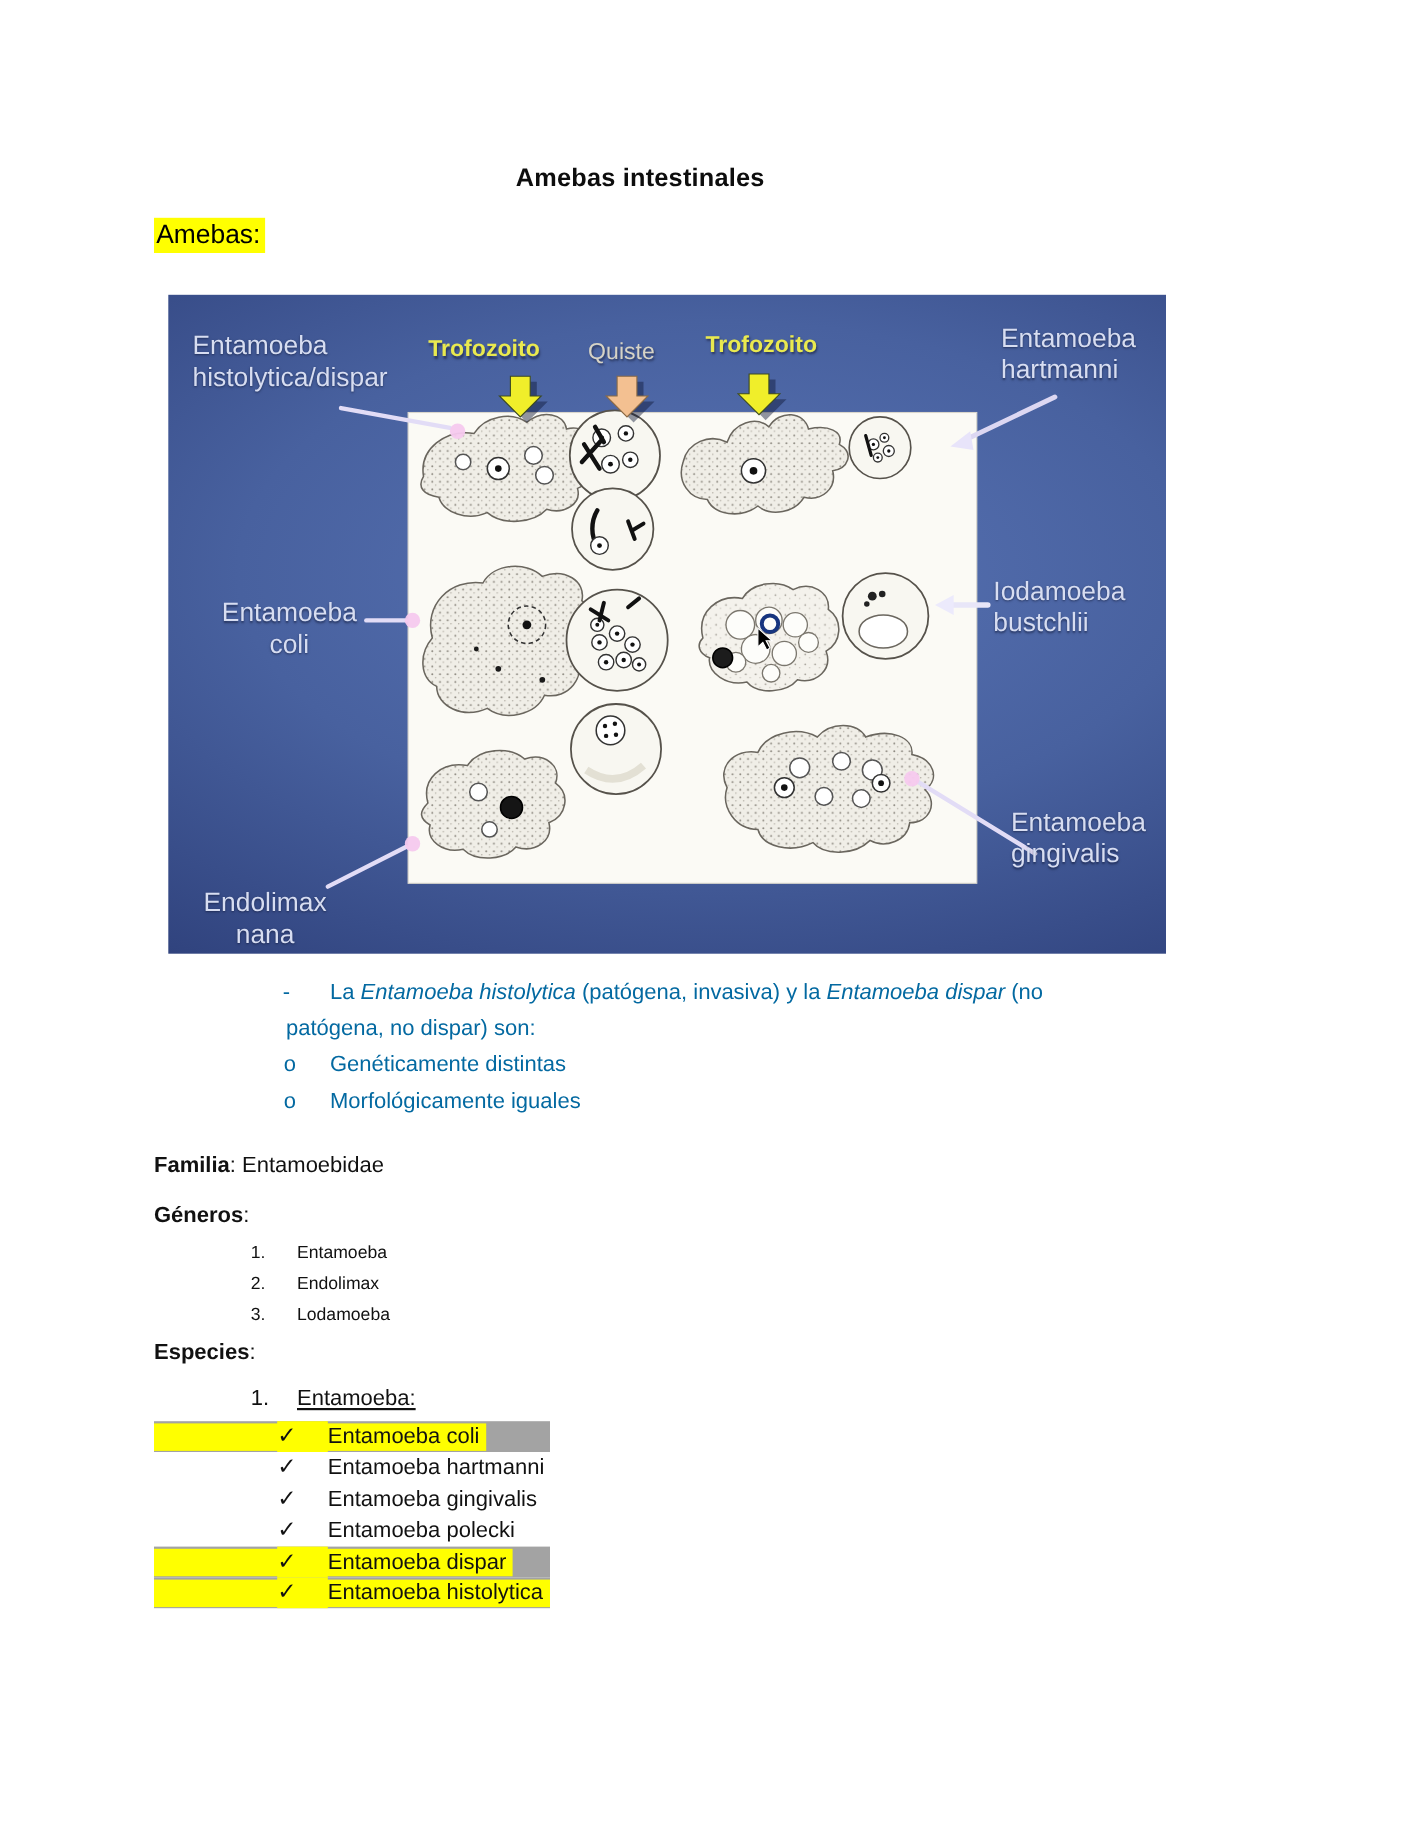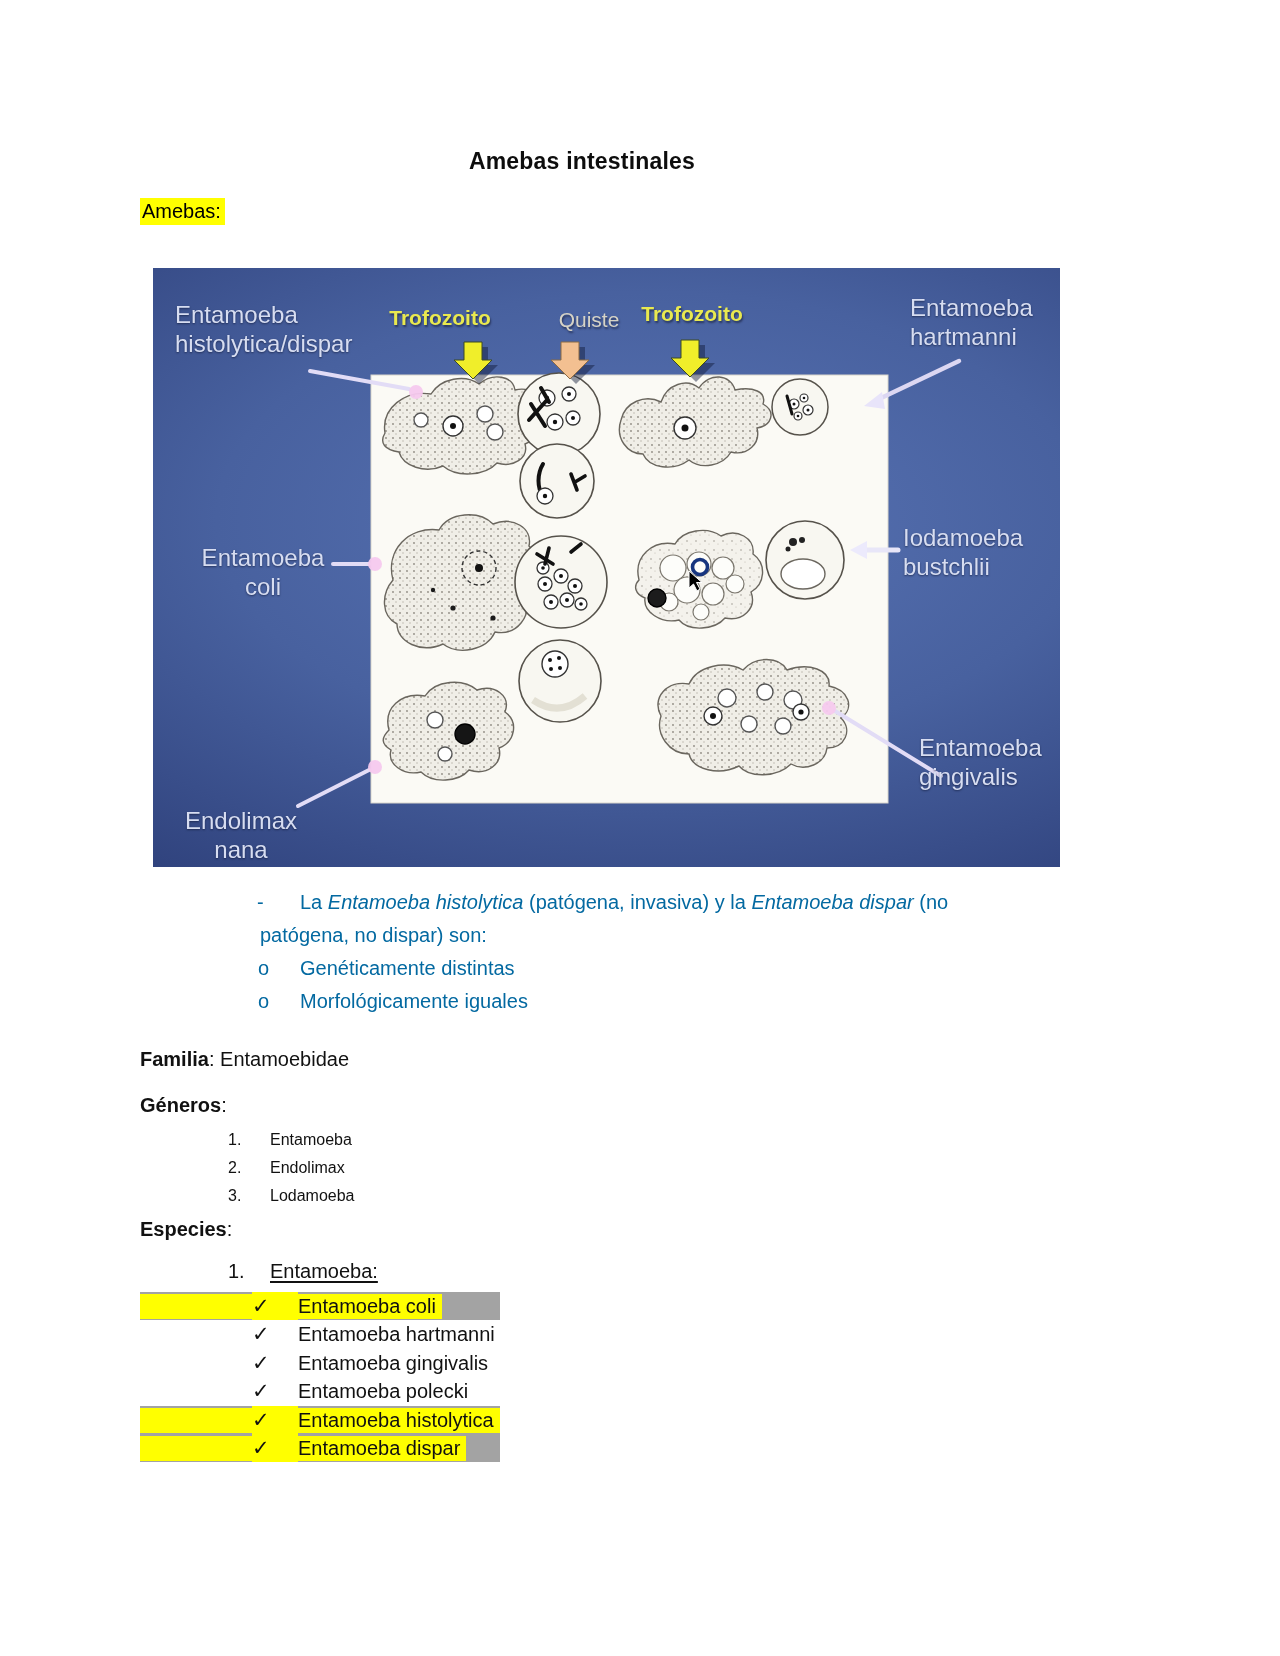--- a/index.html
+++ b/index.html
@@ -5,40 +5,40 @@
   html,body{margin:0;padding:0;}
   body{
     width:1280px;height:1656px;position:relative;background:#ffffff;
     font-family:"Liberation Sans", sans-serif;color:#111;
   }
   
   .doc-title{
     position:absolute;top:148px;left:0;width:1164px;text-align:center;
     font-size:23px;font-weight:bold;color:#0d0d0d;letter-spacing:.2px;
   }
-  .section-heading{position:absolute;top:200px;left:140px;font-size:20px;color:#000;}
+  .section-heading{position:absolute;top:200px;left:140px;font-size:24px;color:#000;}
   .section-heading mark{background:#ffff00;padding:2px 4px 3px 2px;}
   
   .figure{
     position:absolute;left:153px;top:268px;width:907px;height:599px;
     background:radial-gradient(ellipse 120% 95% at 55% 42%, #5873b4 0%, #48619f 40%, #31447f 75%, #1d2b5d 100%);
     overflow:hidden;
   }
   .figure svg{position:absolute;left:0;top:0;}
   .fig-label{
     position:absolute;color:#d7ddf1;font-size:24px;line-height:29px;
     text-shadow:0 1px 2px rgba(10,15,40,.55);white-space:nowrap;
   }
   .fig-label.center{text-align:center;transform:translateX(-50%);}
   .stage-label{
     position:absolute;font-size:21px;font-weight:bold;transform:translateX(-50%);
     text-shadow:1px 2px 2px rgba(20,25,50,.6);white-space:nowrap;
   }
   .stage-yellow{color:#e9e94f;}
-  .stage-gray{color:#d6d3c6;font-weight:normal;margin-left:24px;}
+  .stage-gray{color:#d6d3c6;font-weight:normal;}
   
   .bodytext{font-size:20px;line-height:33px;color:#0369a1;}
   .intro{position:absolute;left:140px;top:886px;width:980px;}
   .intro .marker{display:inline-block;margin-left:117px;width:43px;}
   .intro .cont{margin-left:120px;}
   .obullets{position:absolute;left:140px;top:952px;width:900px;}
   .obullets .marker{display:inline-block;margin-left:118px;width:42px;}
   .kv{position:absolute;left:140px;font-size:20px;}
   .kv b{font-weight:bold;}
   .familia{top:1048px;}
@@ -353,18 +353,18 @@
   <div class="row">
     <span class="chk">✓</span><span>Entamoeba hartmanni</span>
   </div>
   <div class="row">
     <span class="chk">✓</span><span>Entamoeba gingivalis</span>
   </div>
   <div class="row">
     <span class="chk">✓</span><span>Entamoeba polecki</span>
   </div>
   <div class="row hl">
+    <span class="hlwrap"><span class="chk">✓</span><span>Entamoeba dispar</span></span>
+  </div>
+  <div class="row hl">
     <span class="hlwrap"><span class="chk">✓</span><span>Entamoeba histolytica</span></span>
   </div>
-  <div class="row hl">
-    <span class="hlwrap"><span class="chk">✓</span><span>Entamoeba dispar</span></span>
-  </div>
 </div>
 
 </body></html>

